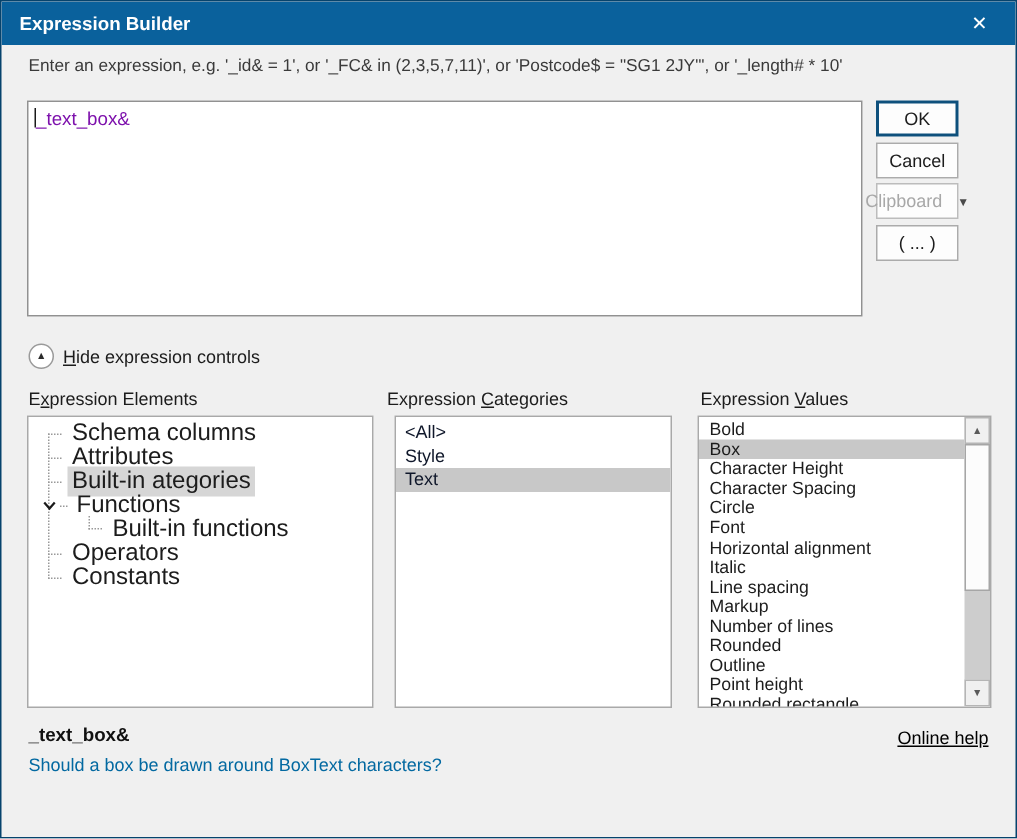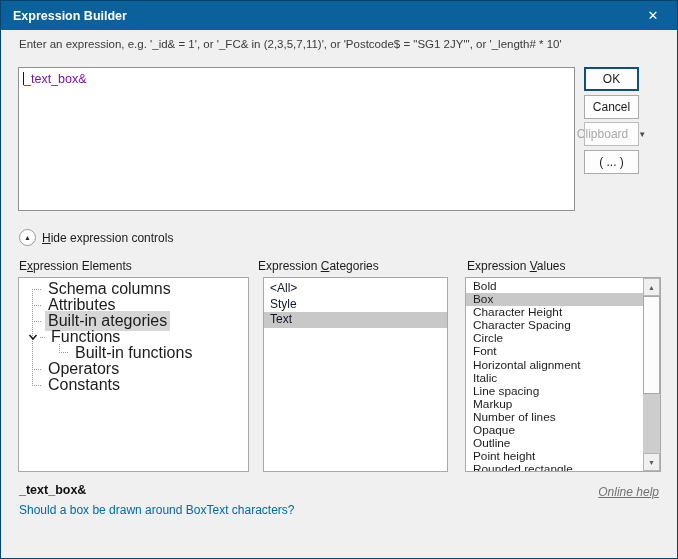--- a/index.html
+++ b/index.html
@@ -68,21 +68,21 @@
   .scrollbar { position:absolute; top:0; right:0; width:17px; height:193px; background:#cdcdcd; }
   .sb-btn { position:absolute; left:0; width:17px; height:18px; background:#f0f0f0; border:1px solid #b5b5b5;
     display:flex; align-items:center; justify-content:center; }
   .sb-btn span { font-size:7px; color:#5a5a5a; line-height:1; }
   .sb-up { top:0; }
   .sb-down { bottom:0; }
   .sb-thumb { position:absolute; left:0; top:18px; width:17px; height:98px; background:#fcfcfc; border:1px solid #a6a6a6; }
   
   .footer-name { position:absolute; left:18px; top:482px; font-size:12.5px; font-weight:bold; color:#111; }
   .footer-desc { position:absolute; left:18px; top:502px; font-size:12px; color:#0369a1; }
-  .online-help { position:absolute; right:18px; top:484px; font-size:12px; color:#737373; text-decoration:underline; cursor:pointer;font-style:italic; }
+  .online-help { position:absolute; right:18px; top:484px; font-size:12px; color:#000000; text-decoration:underline; cursor:pointer; }
 </style>
 </head>
 <body>
 
 <div id="dialog">
 
   <div class="titlebar">
     <span class="title-text">Expression Builder</span>
   </div>
   <div class="close-btn">✕</div>
@@ -162,21 +162,21 @@
         <div class="list-item selected">Box</div>
         <div class="list-item">Character Height</div>
         <div class="list-item">Character Spacing</div>
         <div class="list-item">Circle</div>
         <div class="list-item">Font</div>
         <div class="list-item">Horizontal alignment</div>
         <div class="list-item">Italic</div>
         <div class="list-item">Line spacing</div>
         <div class="list-item">Markup</div>
         <div class="list-item">Number of lines</div>
-        <div class="list-item">Opaque</div>
+        <div class="list-item">Rounded</div>
         <div class="list-item">Outline</div>
         <div class="list-item">Point height</div>
         <div class="list-item">Rounded rectangle</div>
       </div>
     <div class="scrollbar">
       <div class="sb-btn sb-up">
           <span>▲</span>
         </div>
       <div class="sb-thumb"></div>
       <div class="sb-btn sb-down">

